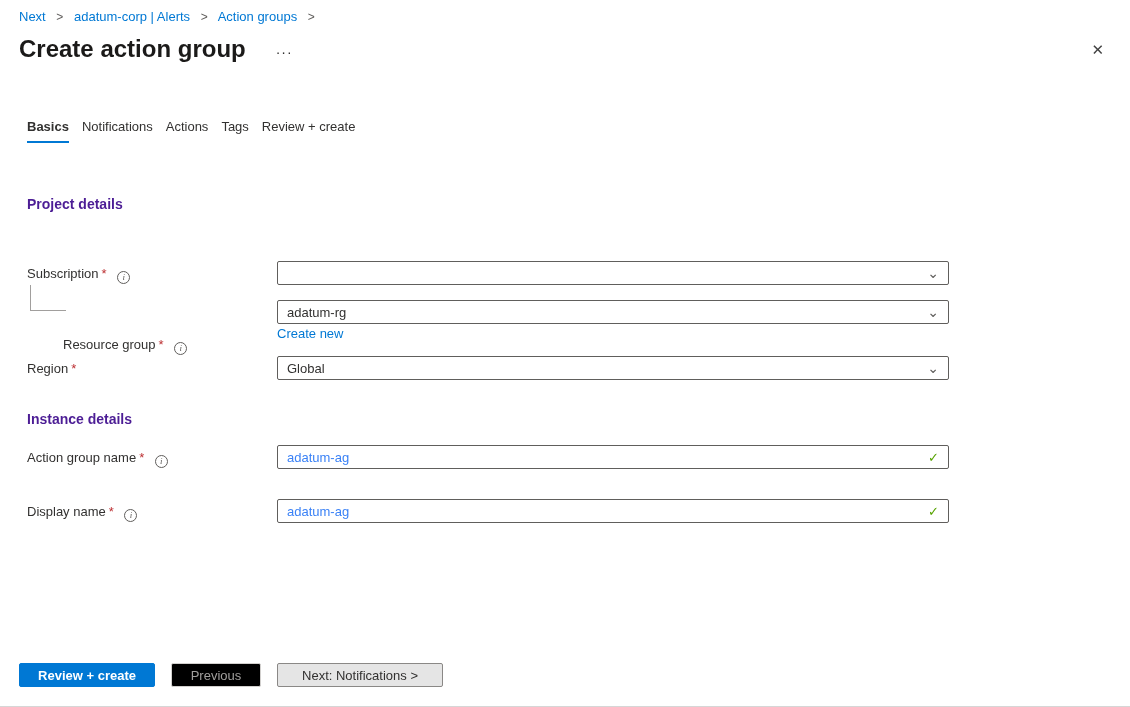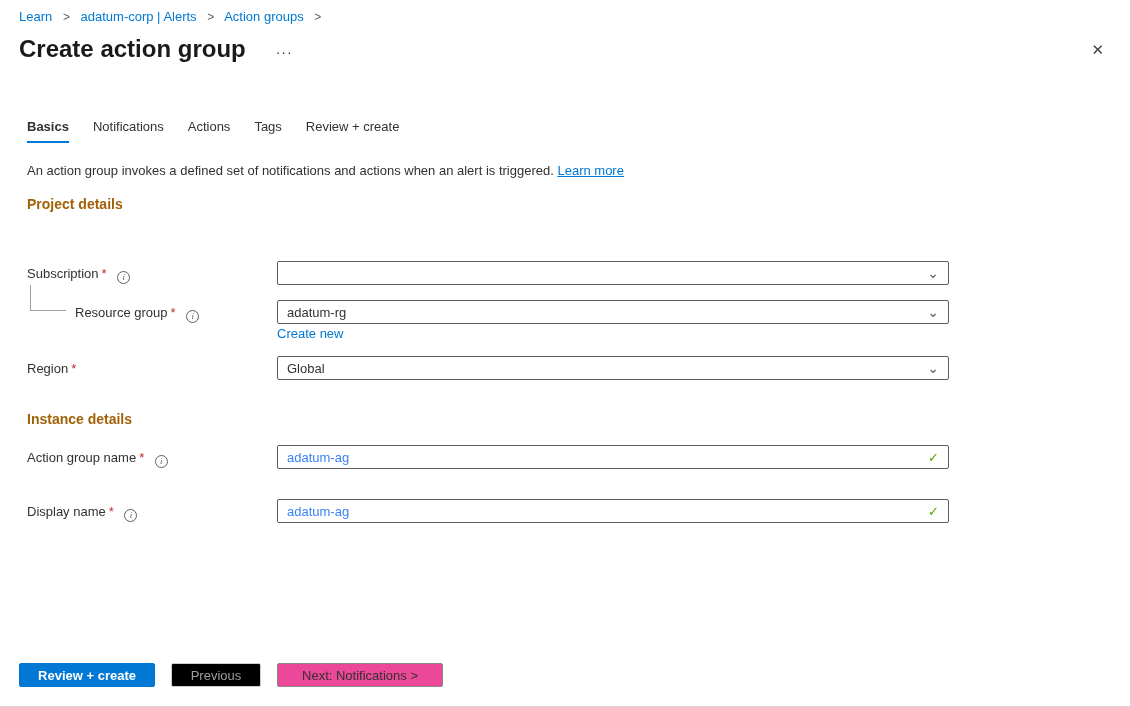--- a/index.html
+++ b/index.html
@@ -16,42 +16,42 @@
   .breadcrumb a { color: #0078d4; text-decoration: none; cursor: pointer; }
   .breadcrumb .sep { margin: 0 7px; color: #605e5c; font-size: 12px; }
 
   
   .titlebar { position: absolute; top: 33px; left: 19px; right: 26px; display: flex; align-items: center; height: 32px; text-align: right; }
   .titlebar h1 { font-size: 24px; font-weight: 700; color: #1b1a19; }
   .more { margin-left: 30px; margin-top: 6px; color: #323130; font-size: 14px; letter-spacing: 1px; cursor: pointer; }
   .close { margin-left: auto; color: #424242; font-size: 15px; cursor: pointer; line-height: 1; }
 
   
-  .tabs { position: absolute; top: 119px; left: 27px; display: flex; gap: 24px; font-size: 13px; }
+  .tabs { position: absolute; top: 119px; left: 27px; display: flex; gap: 13px; font-size: 13px; }
   .tab { padding-bottom: 7px; color: #323130; cursor: pointer; border-bottom: 2px solid transparent; }
   .tab.active { font-weight: 700; border-bottom-color: #0078d4; }
 
   
   .intro { position: absolute; top: 163px; left: 27px; font-size: 13px; color: #323130; }
   .link { color: #0078d4; cursor: pointer; text-decoration: none; }
   .link.ul { text-decoration: underline; }
-  .section-heading { position: absolute; left: 27px; font-size: 14px; font-weight: 700; color: #a16207; }
+  .section-heading { position: absolute; left: 27px; font-size: 14px; font-weight: 700; color: #4c1d95; }
   .h-project { top: 196px; }
   .h-instance { top: 411px; }
   .section-desc { position: absolute; top: 228px; left: 27px; font-size: 13px; color: #323130; }
 
   
   .row { position: absolute; left: 27px; width: 922px; height: 24px; }
   .row-subscription { top: 261px; }
   .row-resource-group { top: 300px; }
   .row-region { top: 356px; }
   .row-agn { top: 445px; }
   .row-display { top: 499px; }
   .flabel { position: absolute; left: 0; top: 5px; font-size: 13px; color: #323130; white-space: nowrap; }
-  .flabel.indent { left: 48px; }
+  .flabel.indent { left: 36px; margin-top: 32px; }
   .req { color: #bc2f32; margin-left: 3px; }
   .info {
     display: inline-flex; align-items: center; justify-content: center;
     width: 13px; height: 13px; border: 1px solid #605e5c; border-radius: 50%;
     font-size: 9px; color: #605e5c; margin-left: 7px; vertical-align: -2px;
     font-style: italic; font-family: "Liberation Serif", serif; cursor: pointer;
   }
   .control { position: absolute; left: 250px; top: 0; width: 672px; height: 24px; }
   .dropdown, .textfield {
     width: 100%; height: 24px; border: 1px solid #605e5c; border-radius: 2px;
@@ -73,31 +73,31 @@
   .helper { position: absolute; left: 277px; top: 526px; font-size: 12px; color: #605e5c; }
 
   
   .footer { position: absolute; left: 19px; top: 663px; display: flex; gap: 16px; }
   .btn {
     height: 24px; font-size: 13px; font-family: inherit; border-radius: 2px;
     padding: 0 12px; cursor: pointer; white-space: nowrap;
   }
   .btn.primary { background: #0078d4; color: #fff; border: 1px solid #0078d4; font-weight: 700; min-width: 136px; }
   .btn.disabled { background: #000000; color: #a19f9d; border: 1px solid #d2d0ce; min-width: 90px; cursor: default; }
-  .btn.outline { background: #ec4899; color: #323130; border: 1px solid #8a8886; min-width: 166px; }
+  .btn.outline { background: #e5e5e5; color: #323130; border: 1px solid #8a8886; min-width: 166px; }
 
   .bottom-edge { position: absolute; left: 0; right: 0; bottom: 0; height: 1px; background: #d6d6d6; }
 </style>
 </head>
 <body>
 
 <div class="page">
 
   <nav class="breadcrumb">
-    <a>Learn</a>
+    <a>Next</a>
     <span class="sep">&gt;</span>
     <a>adatum-corp | Alerts</a>
     <span class="sep">&gt;</span>
     <a>Action groups</a>
     <span class="sep">&gt;</span>
   </nav>
 
   <header class="titlebar">
     <h1>Create action group</h1>
     <span class="more">···</span>
@@ -105,24 +105,20 @@
   </header>
 
   <div class="tabs">
     <div class="tab active">Basics</div>
     <div class="tab">Notifications</div>
     <div class="tab">Actions</div>
     <div class="tab">Tags</div>
     <div class="tab">Review + create</div>
   </div>
 
-  <p class="intro">
-    <span>An action group invokes a defined set of notifications and actions when an alert is triggered.</span>
-    <a class="link ul">Learn more</a>
-  </p>
 
   <div class="section-heading h-project">Project details</div>
 
   <div class="row row-subscription">
     <span class="flabel">
       <span>Subscription</span><span class="req">*</span>
       <span class="info">i</span>
     </span>
     <div class="control">
       <div class="dropdown">

